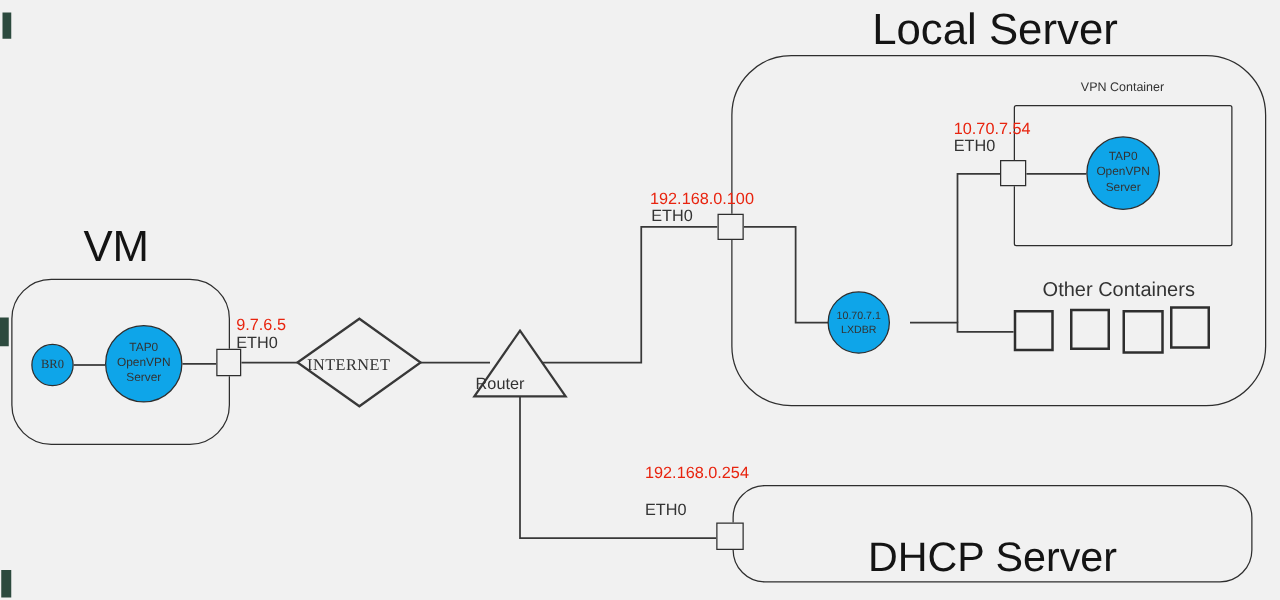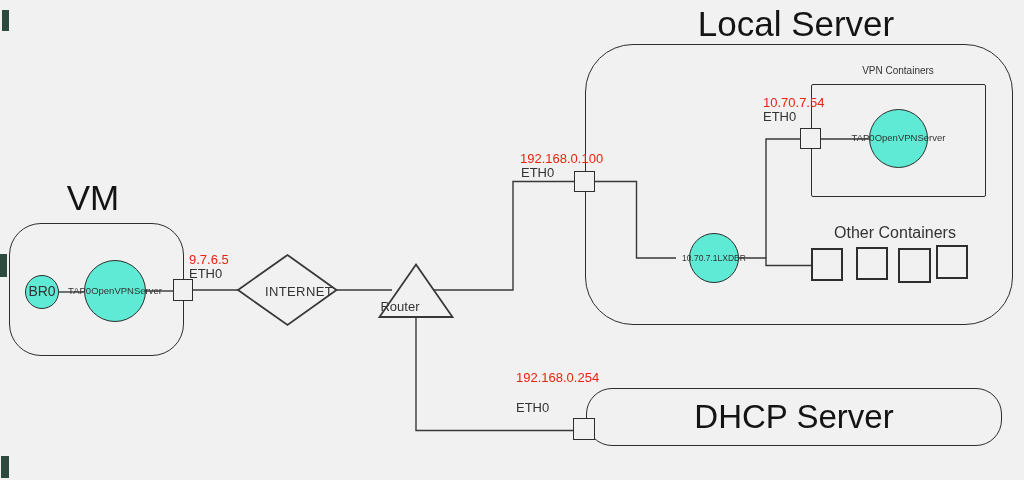--- a/index.html
+++ b/index.html
@@ -6,22 +6,22 @@
   body{
     width:1024px;height:480px;position:relative;overflow:hidden;
     background:#f1f1f1;
     font-family:"Liberation Sans","DejaVu Sans",sans-serif;
     color:#333;
   }
   svg.wires{position:absolute;left:0;top:0;width:1024px;height:480px;}
   svg.wires path, svg.wires polygon{fill:none;stroke:#383838;}
   .box{position:absolute;border:1.6px solid #2e2e2e;background:transparent;box-sizing:border-box;}
   .circle{position:absolute;border:1.6px solid #2e2e2e;border-radius:50%;
-          background:#5eead4;box-sizing:border-box;
-          display:flex;flex-direction:row;align-items:center;justify-content:center;
+          background:#0ea5e9;box-sizing:border-box;
+          display:flex;flex-direction:column;align-items:center;justify-content:center;
           text-align:center;line-height:1.28;}
   .ethsq{position:absolute;border:1.9px solid #2e2e2e;background:#f1f1f1;box-sizing:border-box;}
   .title{position:absolute;color:#141414;font-size:35px;font-weight:500;white-space:nowrap;}
   .small{position:absolute;font-size:13px;color:#333;white-space:nowrap;}
   .red{color:#e8240f;font-weight:500;}
   .ctr{transform:translateX(-50%);}
   .contsq{position:absolute;border:2px solid #2e2e2e;background:#f1f1f1;box-sizing:border-box;}
   .artifact{position:absolute;background:#2c4a3e;}
   .circle .ln{font-size:9.5px;color:#333;}
   .circle .sm{font-size:8.5px;color:#333;}
@@ -44,61 +44,61 @@
   <path stroke-width="1.4" d="M821 139 H869"></path>
 </svg>
 
 <div class="artifact" style="left:2px;top:10px;width:7px;height:21px;"></div>
 <div class="artifact" style="left:0;top:254px;width:7px;height:23px;"></div>
 <div class="artifact" style="left:1px;top:456px;width:8px;height:22px;"></div>
 
 <div class="title ctr" style="left:93px;top:178px;">VM</div>
 <div class="box" style="left:9px;top:223px;width:175px;height:133px;border-radius:32px;"></div>
 <div class="circle" style="left:25px;top:275px;width:34px;height:34px;">
-  <span class="ln" style="font-size:14px;">BR0</span>
+  <span class="ln" style="font-size:10px;font-family:Liberation Serif, serif;">BR0</span>
 </div>
 <div class="circle" style="left:84px;top:260px;width:62px;height:62px;">
   <span class="ln">TAP0</span>
   <span class="ln">OpenVPN</span>
   <span class="ln">Server</span>
 </div>
 <div class="ethsq" style="left:173px;top:279px;width:20px;height:22px;"></div>
 <div class="small red" style="left:189px;top:252px;">9.7.6.5</div>
 <div class="small" style="left:189px;top:266px;">ETH0</div>
 
-<div class="small ctr" style="left:299px;top:284px;letter-spacing:0.4px;">INTERNET</div>
+<div class="small ctr" style="left:279px;top:284px;letter-spacing:0.4px;font-family:Liberation Serif, serif;">INTERNET</div>
 
 <div class="small ctr" style="left:400px;top:299px;">Router</div>
 
 <div class="title ctr" style="left:796px;top:4px;">Local Server</div>
 <div class="box" style="left:585px;top:44px;width:428px;height:281px;border-radius:48px;"></div>
 <div class="ethsq" style="left:574px;top:171px;width:21px;height:21px;"></div>
 <div class="small red" style="left:520px;top:151px;">192.168.0.100</div>
 <div class="small" style="left:521px;top:165px;">ETH0</div>
 
-<div class="small ctr" style="left:898px;top:65px;font-size:10px;">VPN Containers</div>
+<div class="small ctr" style="left:898px;top:65px;font-size:10px;">VPN Container</div>
 <div class="box" style="left:811px;top:84px;width:175px;height:113px;border-radius:2px;border-width:1.5px;"></div>
 <div class="ethsq" style="left:800px;top:128px;width:21px;height:21px;"></div>
 <div class="small red" style="left:763px;top:95px;">10.70.7.54</div>
 <div class="small" style="left:763px;top:109px;">ETH0</div>
 <div class="circle" style="left:869px;top:109px;width:59px;height:59px;">
   <span class="ln">TAP0</span>
   <span class="ln">OpenVPN</span>
   <span class="ln">Server</span>
 </div>
 
-<div class="circle" style="left:689px;top:233px;width:50px;height:50px;">
+<div class="circle" style="left:662px;top:233px;width:50px;height:50px;">
   <span class="sm red">10.70.7.1</span>
   <span class="sm">LXDBR</span>
 </div>
 
 <div class="small ctr" style="left:895px;top:224px;font-size:16px;">Other Containers</div>
 <div class="contsq" style="left:811px;top:248px;width:32px;height:33px;"></div>
 <div class="contsq" style="left:856px;top:247px;width:32px;height:33px;"></div>
 <div class="contsq" style="left:898px;top:248px;width:33px;height:35px;"></div>
 <div class="contsq" style="left:936px;top:245px;width:32px;height:34px;"></div>
 
-<div class="box" style="left:586px;top:388px;width:416px;height:58px;border-radius:26px;display:flex;align-items:center;justify-content:center;">
+<div class="box" style="left:586px;top:388px;width:416px;height:78px;border-radius:26px;display:flex;align-items:flex-end;justify-content:center;">
   <span class="title" style="position:static;font-size:33px;">DHCP Server</span>
 </div>
 <div class="ethsq" style="left:573px;top:418px;width:22px;height:22px;"></div>
 <div class="small red" style="left:516px;top:370px;">192.168.0.254</div>
 <div class="small" style="left:516px;top:400px;">ETH0</div>
 
 </body></html>

